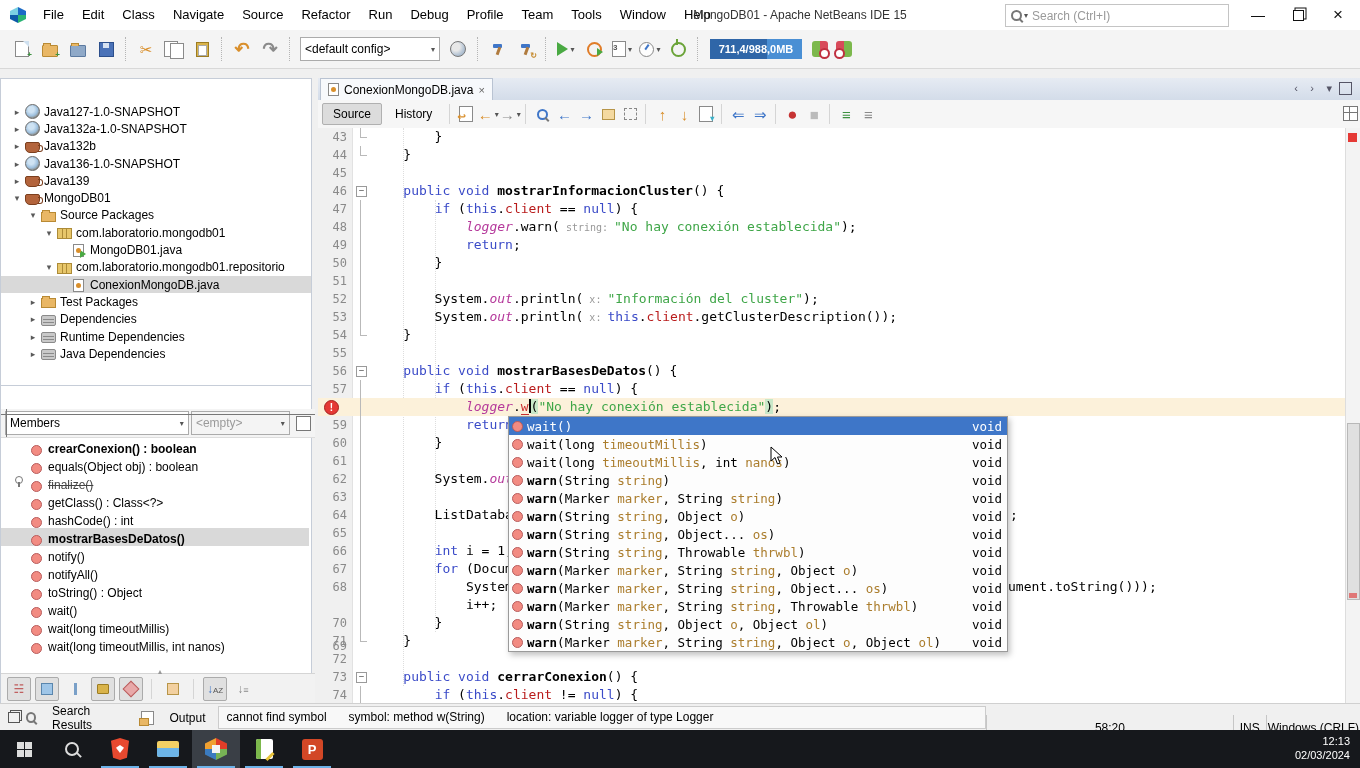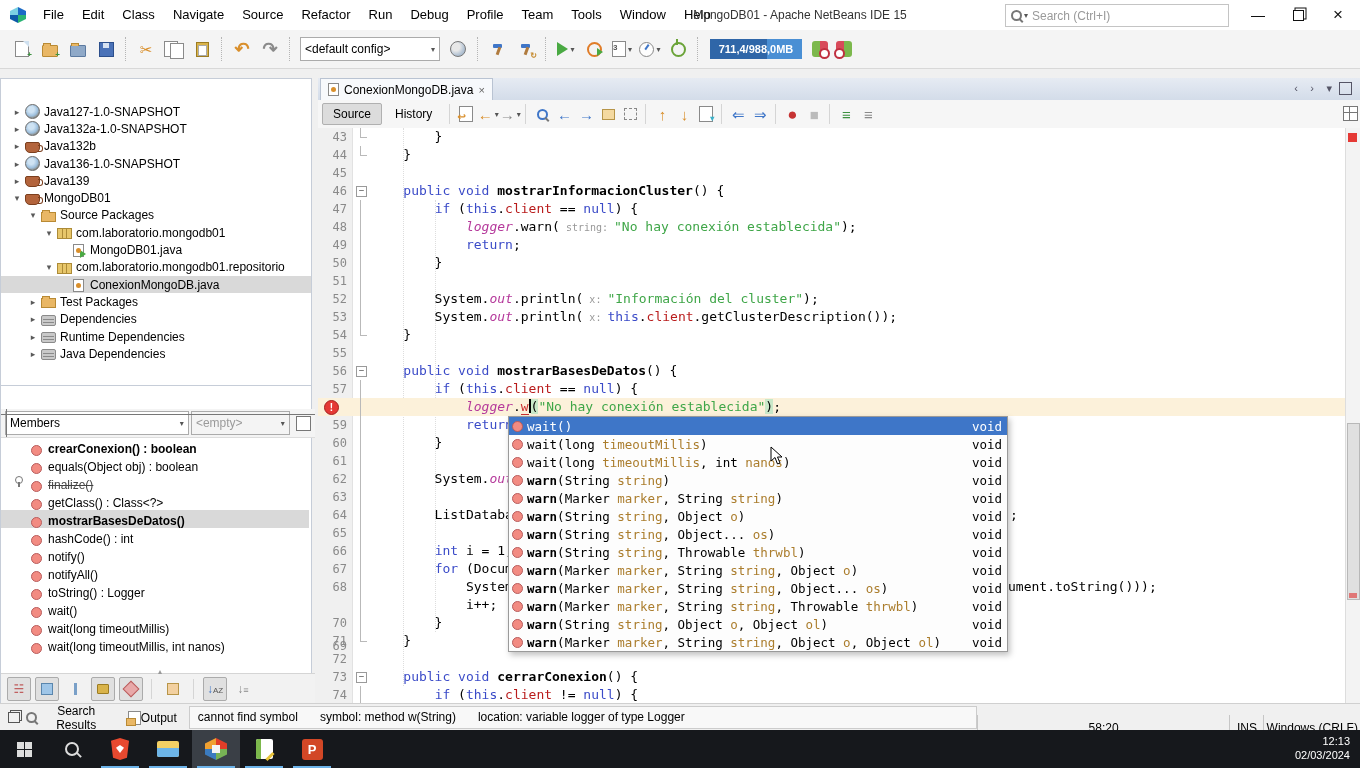--- a/index.html
+++ b/index.html
@@ -145,21 +145,21 @@
   
   #vscroll{position:absolute;right:0;top:0;width:14px;height:575px;background:#f3f3f3;border-left:1px solid #ddd;z-index:4;}
   #vthumb{position:absolute;left:1px;top:295px;width:11px;height:175px;background:#e0e0e0;border:1px solid #b8b8b8;}
   #err-badge{position:absolute;right:3px;top:5px;width:9px;height:9px;background:#e53935;z-index:6;}
   #stripe-mark{position:absolute;left:3px;top:465px;width:8px;height:5px;background:#e07777;}
 
   #mouse-ptr{position:absolute;left:452px;top:318px;z-index:9;}
 
   
   #statusbar{position:absolute;left:0;top:703px;width:1360px;height:27px;background:#f0f0f0;border-top:1px solid #d0d0d0;display:flex;align-items:center;font-size:12px;}
-  .sbtn{display:flex;align-items:center;gap:0;padding:0 6px;height:27px;text-align:center;}
+  .sbtn{display:flex;align-items:center;gap:16px;padding:0 6px;height:27px;}
   #smsg{height:21px;line-height:21px;background:#f8f8f8;border:1px solid #ccc;margin-left:6px;padding:0 8px;width:790px;white-space:nowrap;overflow:hidden;}
   #smsg span{margin-right:22px;}
   .scell{height:27px;line-height:27px;border-left:1px solid #c6c6c6;text-align:center;margin-top:21px;}
   .winrestore{width:10px;height:9px;border:1px solid #555;margin-left:8px;box-shadow:2px -2px 0 -1px #f0f0f0,2px -2px 0 0 #555;}
   .outic{width:11px;height:12px;background:#fff;border:1px solid #8a8a8a;position:relative;}
   .outic::after{content:"";position:absolute;left:-3px;bottom:-2px;width:8px;height:6px;background:#e9b765;border:1px solid #b98a34;}
 
   
   #taskbar{position:absolute;left:0;top:730px;width:1360px;height:38px;background:#16181c;display:flex;align-items:stretch;}
   .task{width:48px;display:flex;align-items:center;justify-content:center;position:relative;}
@@ -416,39 +416,39 @@
         </div>
         <div class="mrow strike">
           <span class="keyg"></span>
           <span class="mdot"></span>
           <span class="mlabel">finalize()</span>
         </div>
         <div class="mrow">
           <span class="mdot"></span>
           <span class="mlabel">getClass() : Class&lt;?&gt;</span>
         </div>
+        <div class="mrow">
+          <span class="mdot"></span>
+          <span class="mlabel">hashCode() : int</span>
+        </div>
         <div class="mrow sel bold">
           <span class="mdot"></span>
           <span class="mlabel">mostrarBasesDeDatos()</span>
         </div>
         <div class="mrow">
           <span class="mdot"></span>
-          <span class="mlabel">hashCode() : int</span>
-        </div>
-        <div class="mrow">
-          <span class="mdot"></span>
           <span class="mlabel">notify()</span>
         </div>
         <div class="mrow">
           <span class="mdot"></span>
           <span class="mlabel">notifyAll()</span>
         </div>
         <div class="mrow">
           <span class="mdot"></span>
-          <span class="mlabel">toString() : Logger</span>
+          <span class="mlabel">toString() : Object</span>
         </div>
         <div class="mrow">
           <span class="mdot"></span>
           <span class="mlabel">wait()</span>
         </div>
         <div class="mrow">
           <span class="mdot"></span>
           <span class="mlabel">wait(long timeoutMillis)</span>
         </div>
         <div class="mrow">

